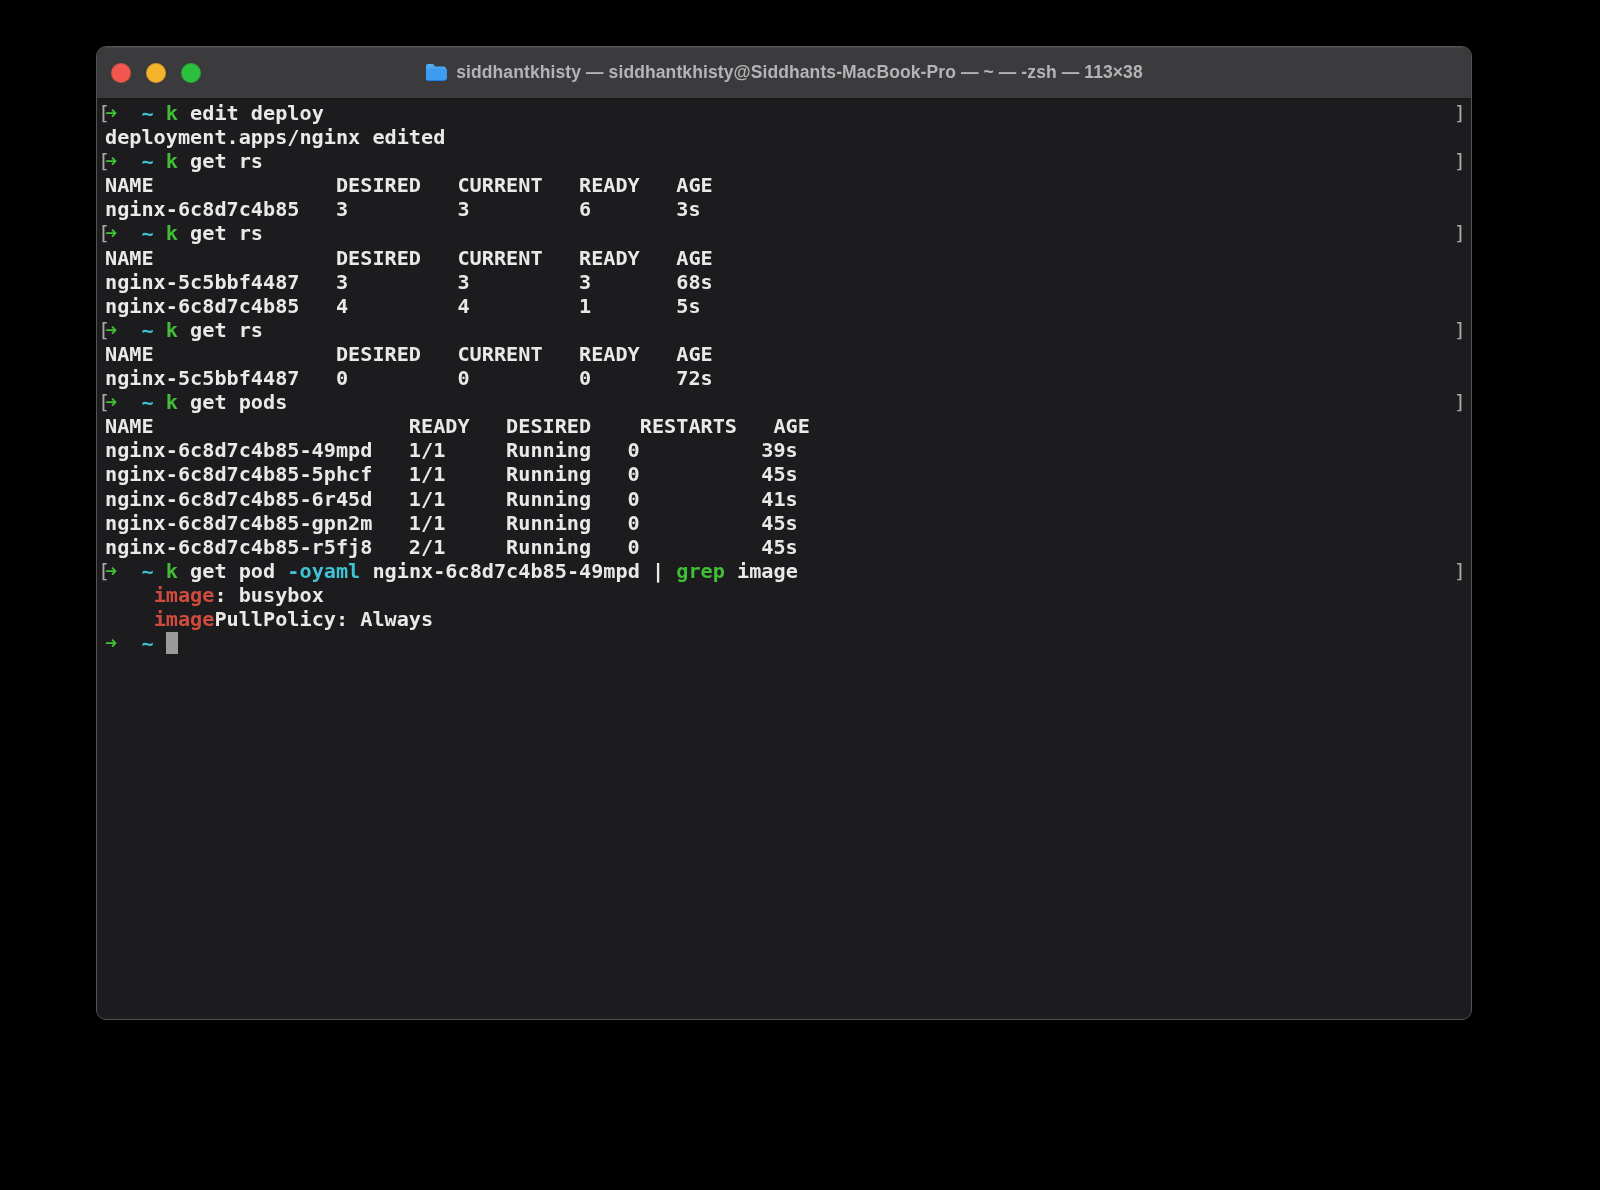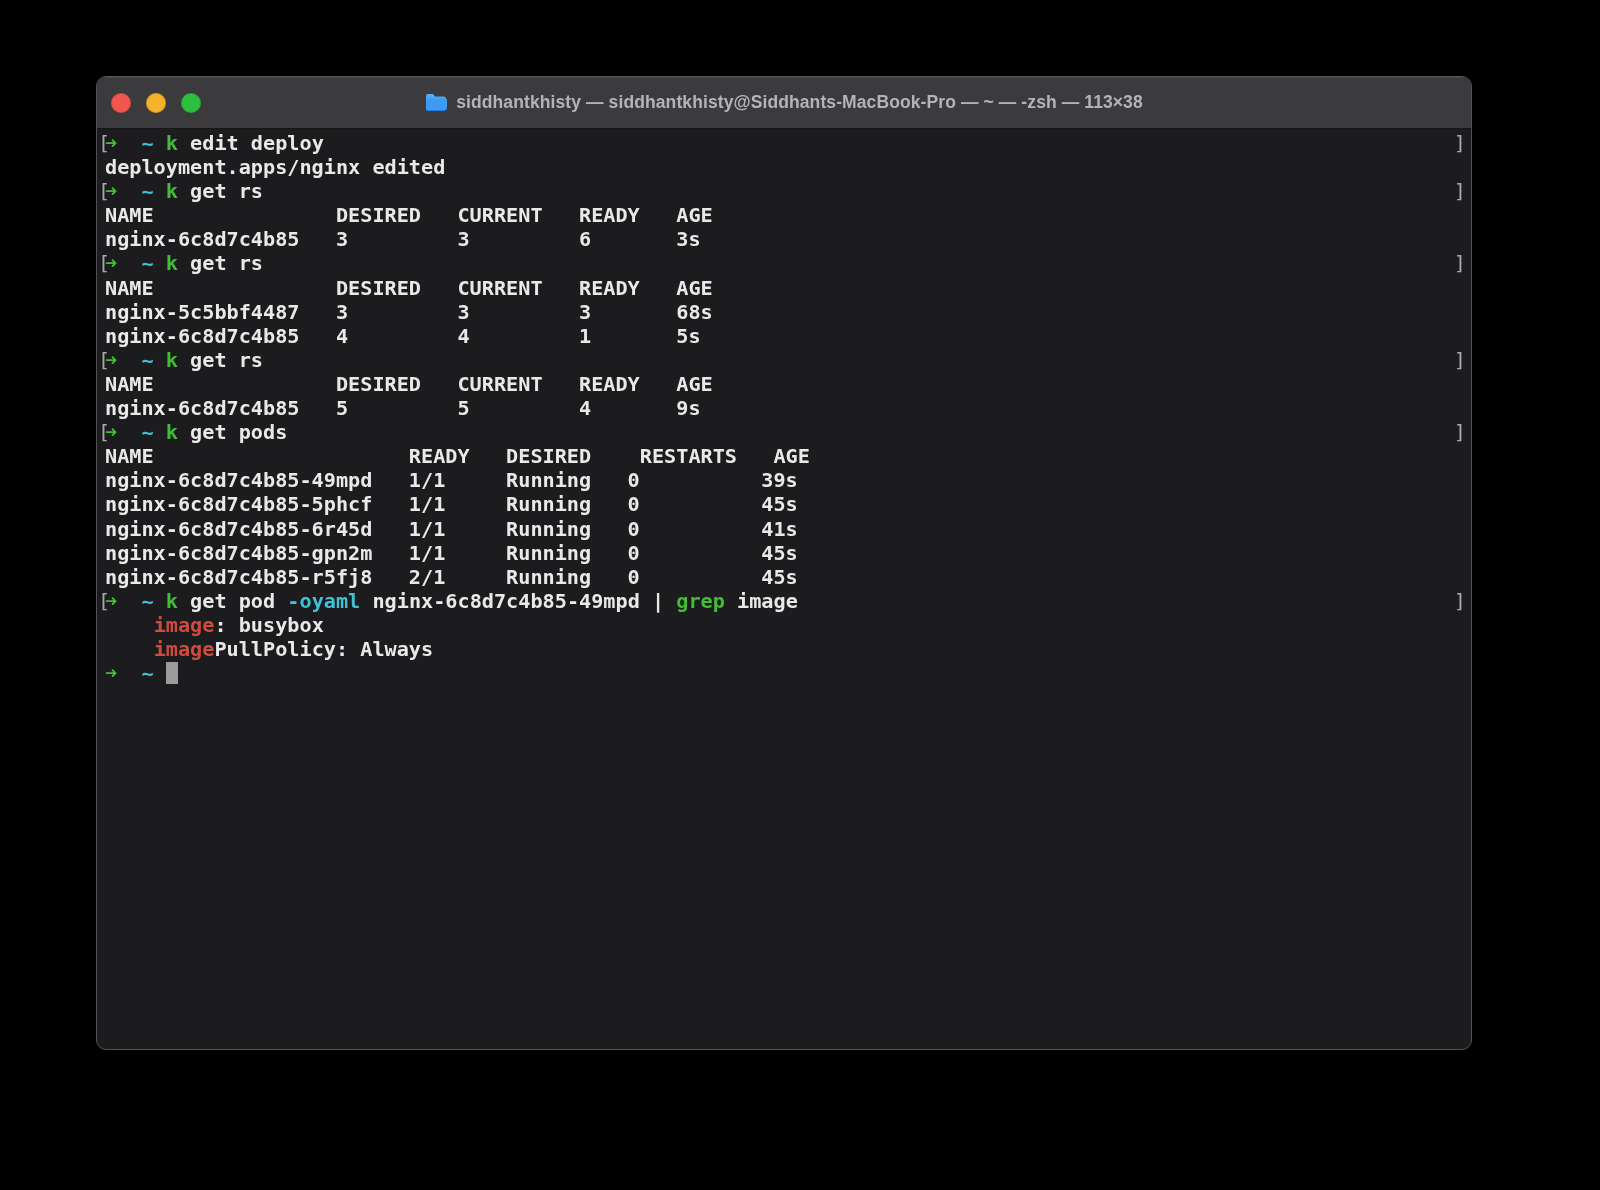--- a/index.html
+++ b/index.html
@@ -4,21 +4,21 @@
 <style>
   * { margin: 0; padding: 0; box-sizing: border-box; }
   html, body {
     width: 1600px; height: 1190px;
     background: #000000;
     font-family: "Liberation Sans", sans-serif;
     overflow: hidden;
   }
   .window {
     position: absolute;
-    left: 96px; top: 76px;
+    left: 96px; top: 46px;
     width: 1376px; height: 974px;
     background: #1c1c1e;
     border: 1px solid #525254;
     border-radius: 10px;
     overflow: hidden;
   }
   .titlebar {
     position: relative;
     height: 52px;
     background: #3b3b3d;
@@ -127,21 +127,21 @@
       <div class="line"><span class="content"><span class="seg-w">deployment.apps/nginx edited</span></span></div>
       <div class="line"><span class="mark left">[</span><span class="mark right">]</span><span class="content"><span class="seg-g">➜</span><span class="seg-w">  </span><span class="seg-c">~</span><span class="seg-w"> </span><span class="seg-g">k</span><span class="seg-w"> get rs</span></span></div>
       <div class="line"><span class="content"><span class="seg-w">NAME               DESIRED   CURRENT   READY   AGE</span></span></div>
       <div class="line"><span class="content"><span class="seg-w">nginx-6c8d7c4b85   3         3         6       3s</span></span></div>
       <div class="line"><span class="mark left">[</span><span class="mark right">]</span><span class="content"><span class="seg-g">➜</span><span class="seg-w">  </span><span class="seg-c">~</span><span class="seg-w"> </span><span class="seg-g">k</span><span class="seg-w"> get rs</span></span></div>
       <div class="line"><span class="content"><span class="seg-w">NAME               DESIRED   CURRENT   READY   AGE</span></span></div>
       <div class="line"><span class="content"><span class="seg-w">nginx-5c5bbf4487   3         3         3       68s</span></span></div>
       <div class="line"><span class="content"><span class="seg-w">nginx-6c8d7c4b85   4         4         1       5s</span></span></div>
       <div class="line"><span class="mark left">[</span><span class="mark right">]</span><span class="content"><span class="seg-g">➜</span><span class="seg-w">  </span><span class="seg-c">~</span><span class="seg-w"> </span><span class="seg-g">k</span><span class="seg-w"> get rs</span></span></div>
       <div class="line"><span class="content"><span class="seg-w">NAME               DESIRED   CURRENT   READY   AGE</span></span></div>
-      <div class="line"><span class="content"><span class="seg-w">nginx-6c8d7c4b85   5         5         4       9s</span></span></div>
+      <div class="line"><span class="content"><span class="seg-w">nginx-5c5bbf4487   0         0         0       72s</span></span></div>
       <div class="line"><span class="mark left">[</span><span class="mark right">]</span><span class="content"><span class="seg-g">➜</span><span class="seg-w">  </span><span class="seg-c">~</span><span class="seg-w"> </span><span class="seg-g">k</span><span class="seg-w"> get pods</span></span></div>
       <div class="line"><span class="content"><span class="seg-w">NAME                     READY   DESIRED    RESTARTS   AGE</span></span></div>
       <div class="line"><span class="content"><span class="seg-w">nginx-6c8d7c4b85-49mpd   1/1     Running   0          39s</span></span></div>
       <div class="line"><span class="content"><span class="seg-w">nginx-6c8d7c4b85-5phcf   1/1     Running   0          45s</span></span></div>
       <div class="line"><span class="content"><span class="seg-w">nginx-6c8d7c4b85-6r45d   1/1     Running   0          41s</span></span></div>
       <div class="line"><span class="content"><span class="seg-w">nginx-6c8d7c4b85-gpn2m   1/1     Running   0          45s</span></span></div>
       <div class="line"><span class="content"><span class="seg-w">nginx-6c8d7c4b85-r5fj8   2/1     Running   0          45s</span></span></div>
       <div class="line"><span class="mark left">[</span><span class="mark right">]</span><span class="content"><span class="seg-g">➜</span><span class="seg-w">  </span><span class="seg-c">~</span><span class="seg-w"> </span><span class="seg-g">k</span><span class="seg-w"> get pod </span><span class="seg-c">-oyaml</span><span class="seg-w"> nginx-6c8d7c4b85-49mpd | </span><span class="seg-g">grep</span><span class="seg-w"> image</span></span></div>
       <div class="line"><span class="content"><span class="seg-w">    </span><span class="seg-r">image</span><span class="seg-w">: busybox</span></span></div>
       <div class="line"><span class="content"><span class="seg-w">    </span><span class="seg-r">image</span><span class="seg-w">PullPolicy: Always</span></span></div>

